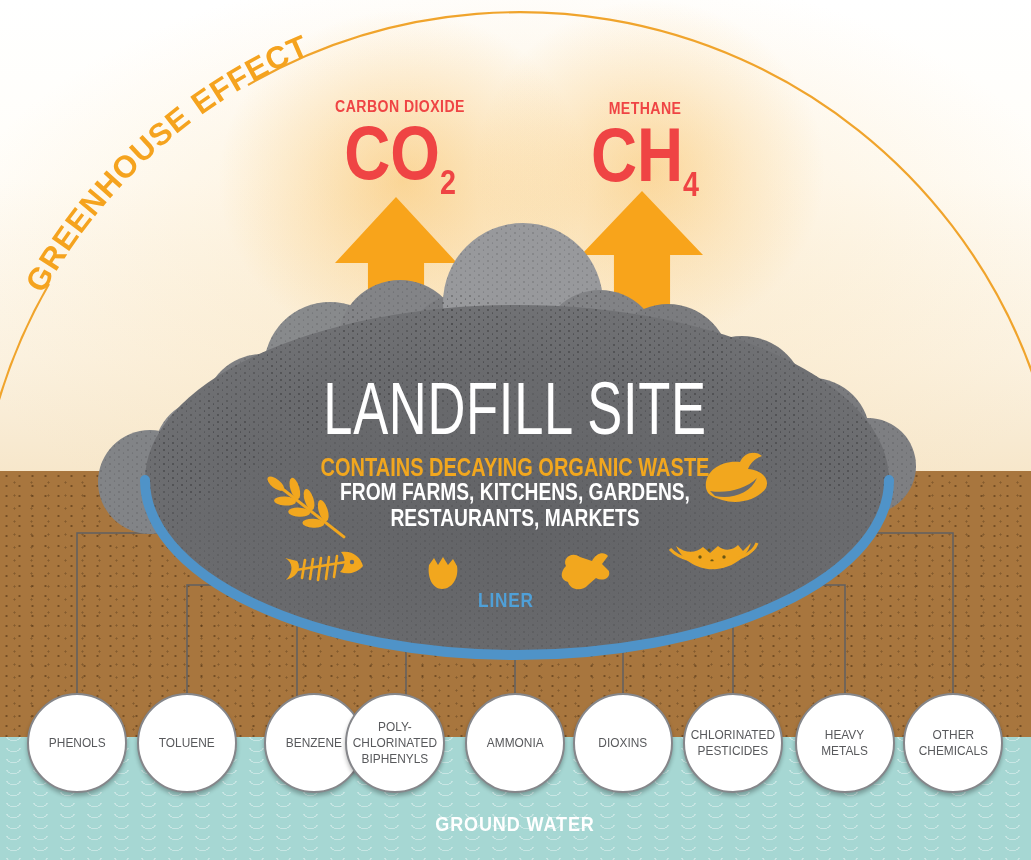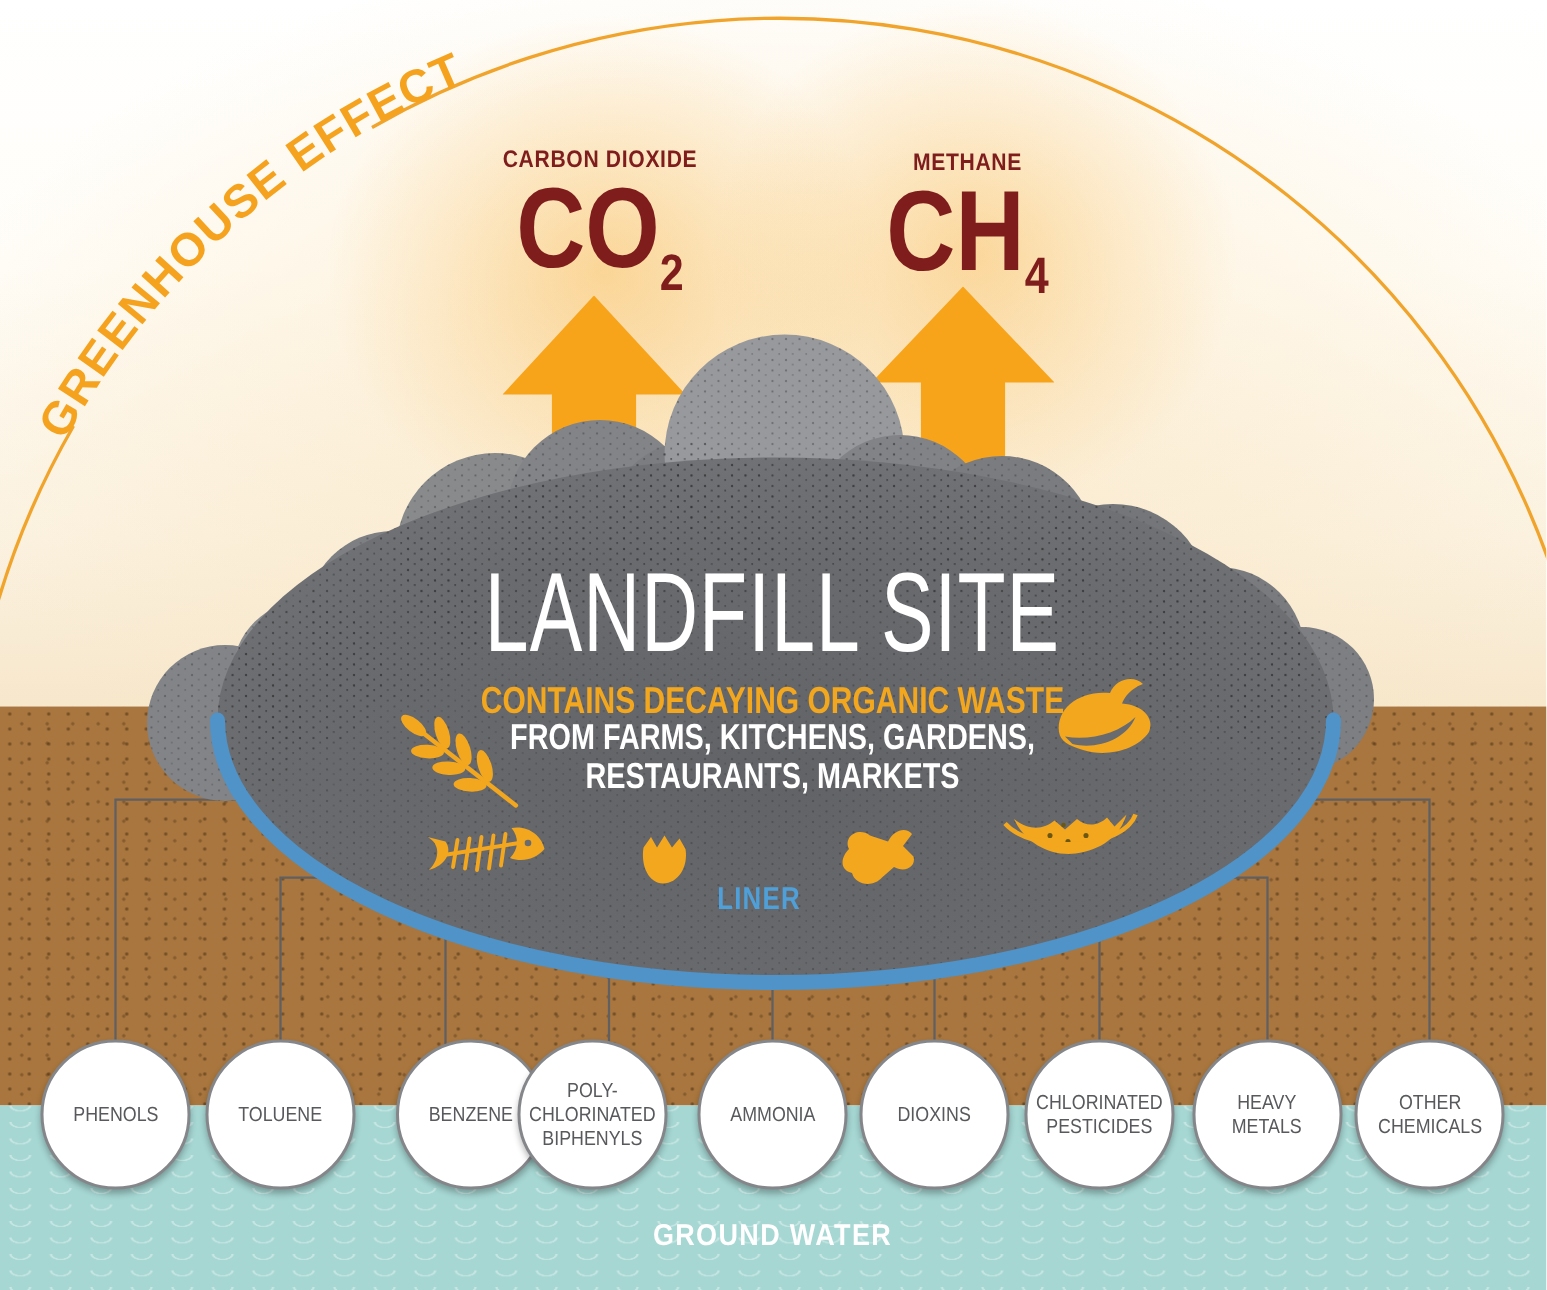--- a/index.html
+++ b/index.html
@@ -29,21 +29,21 @@
   }
   .arc-svg{left:0;top:0;width:1031px;height:860px;z-index:2;}
   
   .up-arrow{
     z-index:3;background:#F8A41B;
     clip-path:polygon(50% 0,100% 40%,73% 40%,73% 100%,27% 100%,27% 40%,0 40%);
   }
   .arrow-co2{left:335px;top:197px;width:122px;height:165px;}
   .arrow-ch4{left:581px;top:191px;width:122px;height:160px;}
   
-  .gas-block{z-index:4;text-align:center;color:#7f1d1d;}
+  .gas-block{z-index:4;text-align:center;color:#ef4444;}
   .gas-block .gas-name{
     font-size:16px;font-weight:bold;letter-spacing:.5px;
     transform:scaleX(.88);transform-origin:center;
   }
   .gas-block .gas-formula{
     font-size:76px;font-weight:bold;line-height:.95;margin-top:1px;
     transform:scaleX(.84);transform-origin:center;
   }
   .gas-formula sub{font-size:45%;line-height:0;position:relative;top:.45em;vertical-align:baseline;}
   .co2-block{left:295px;top:98px;width:210px;}

